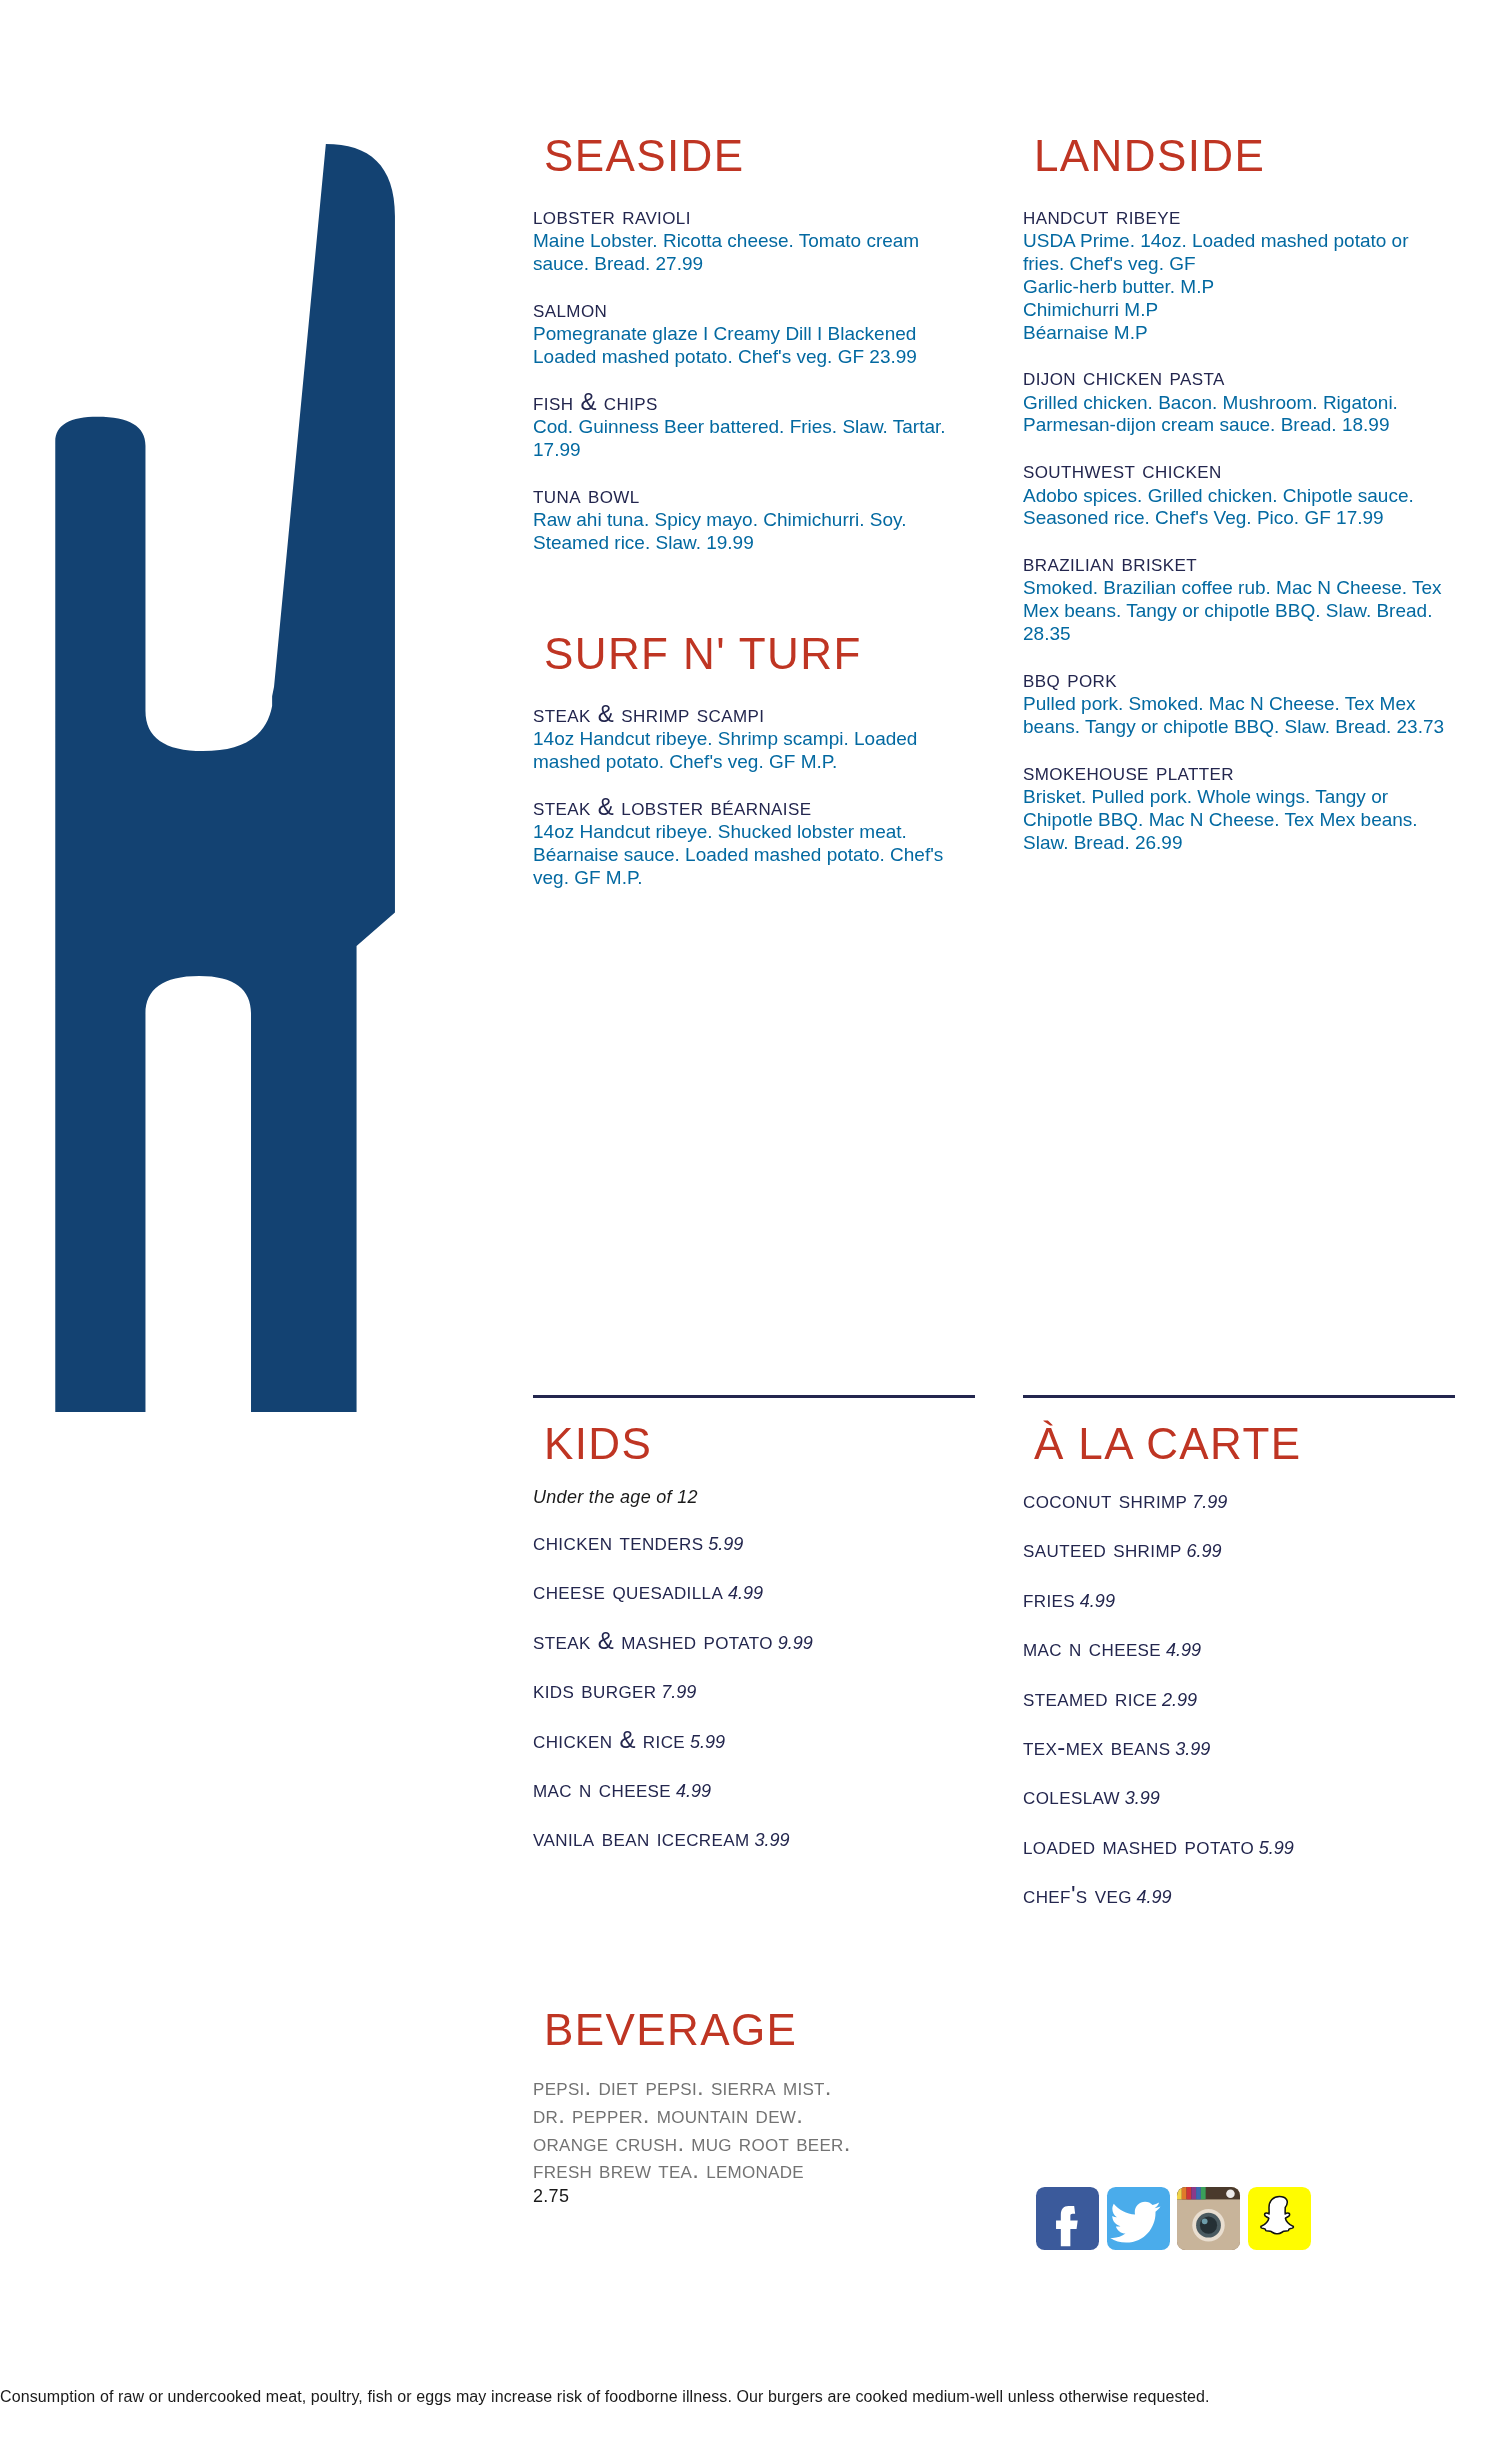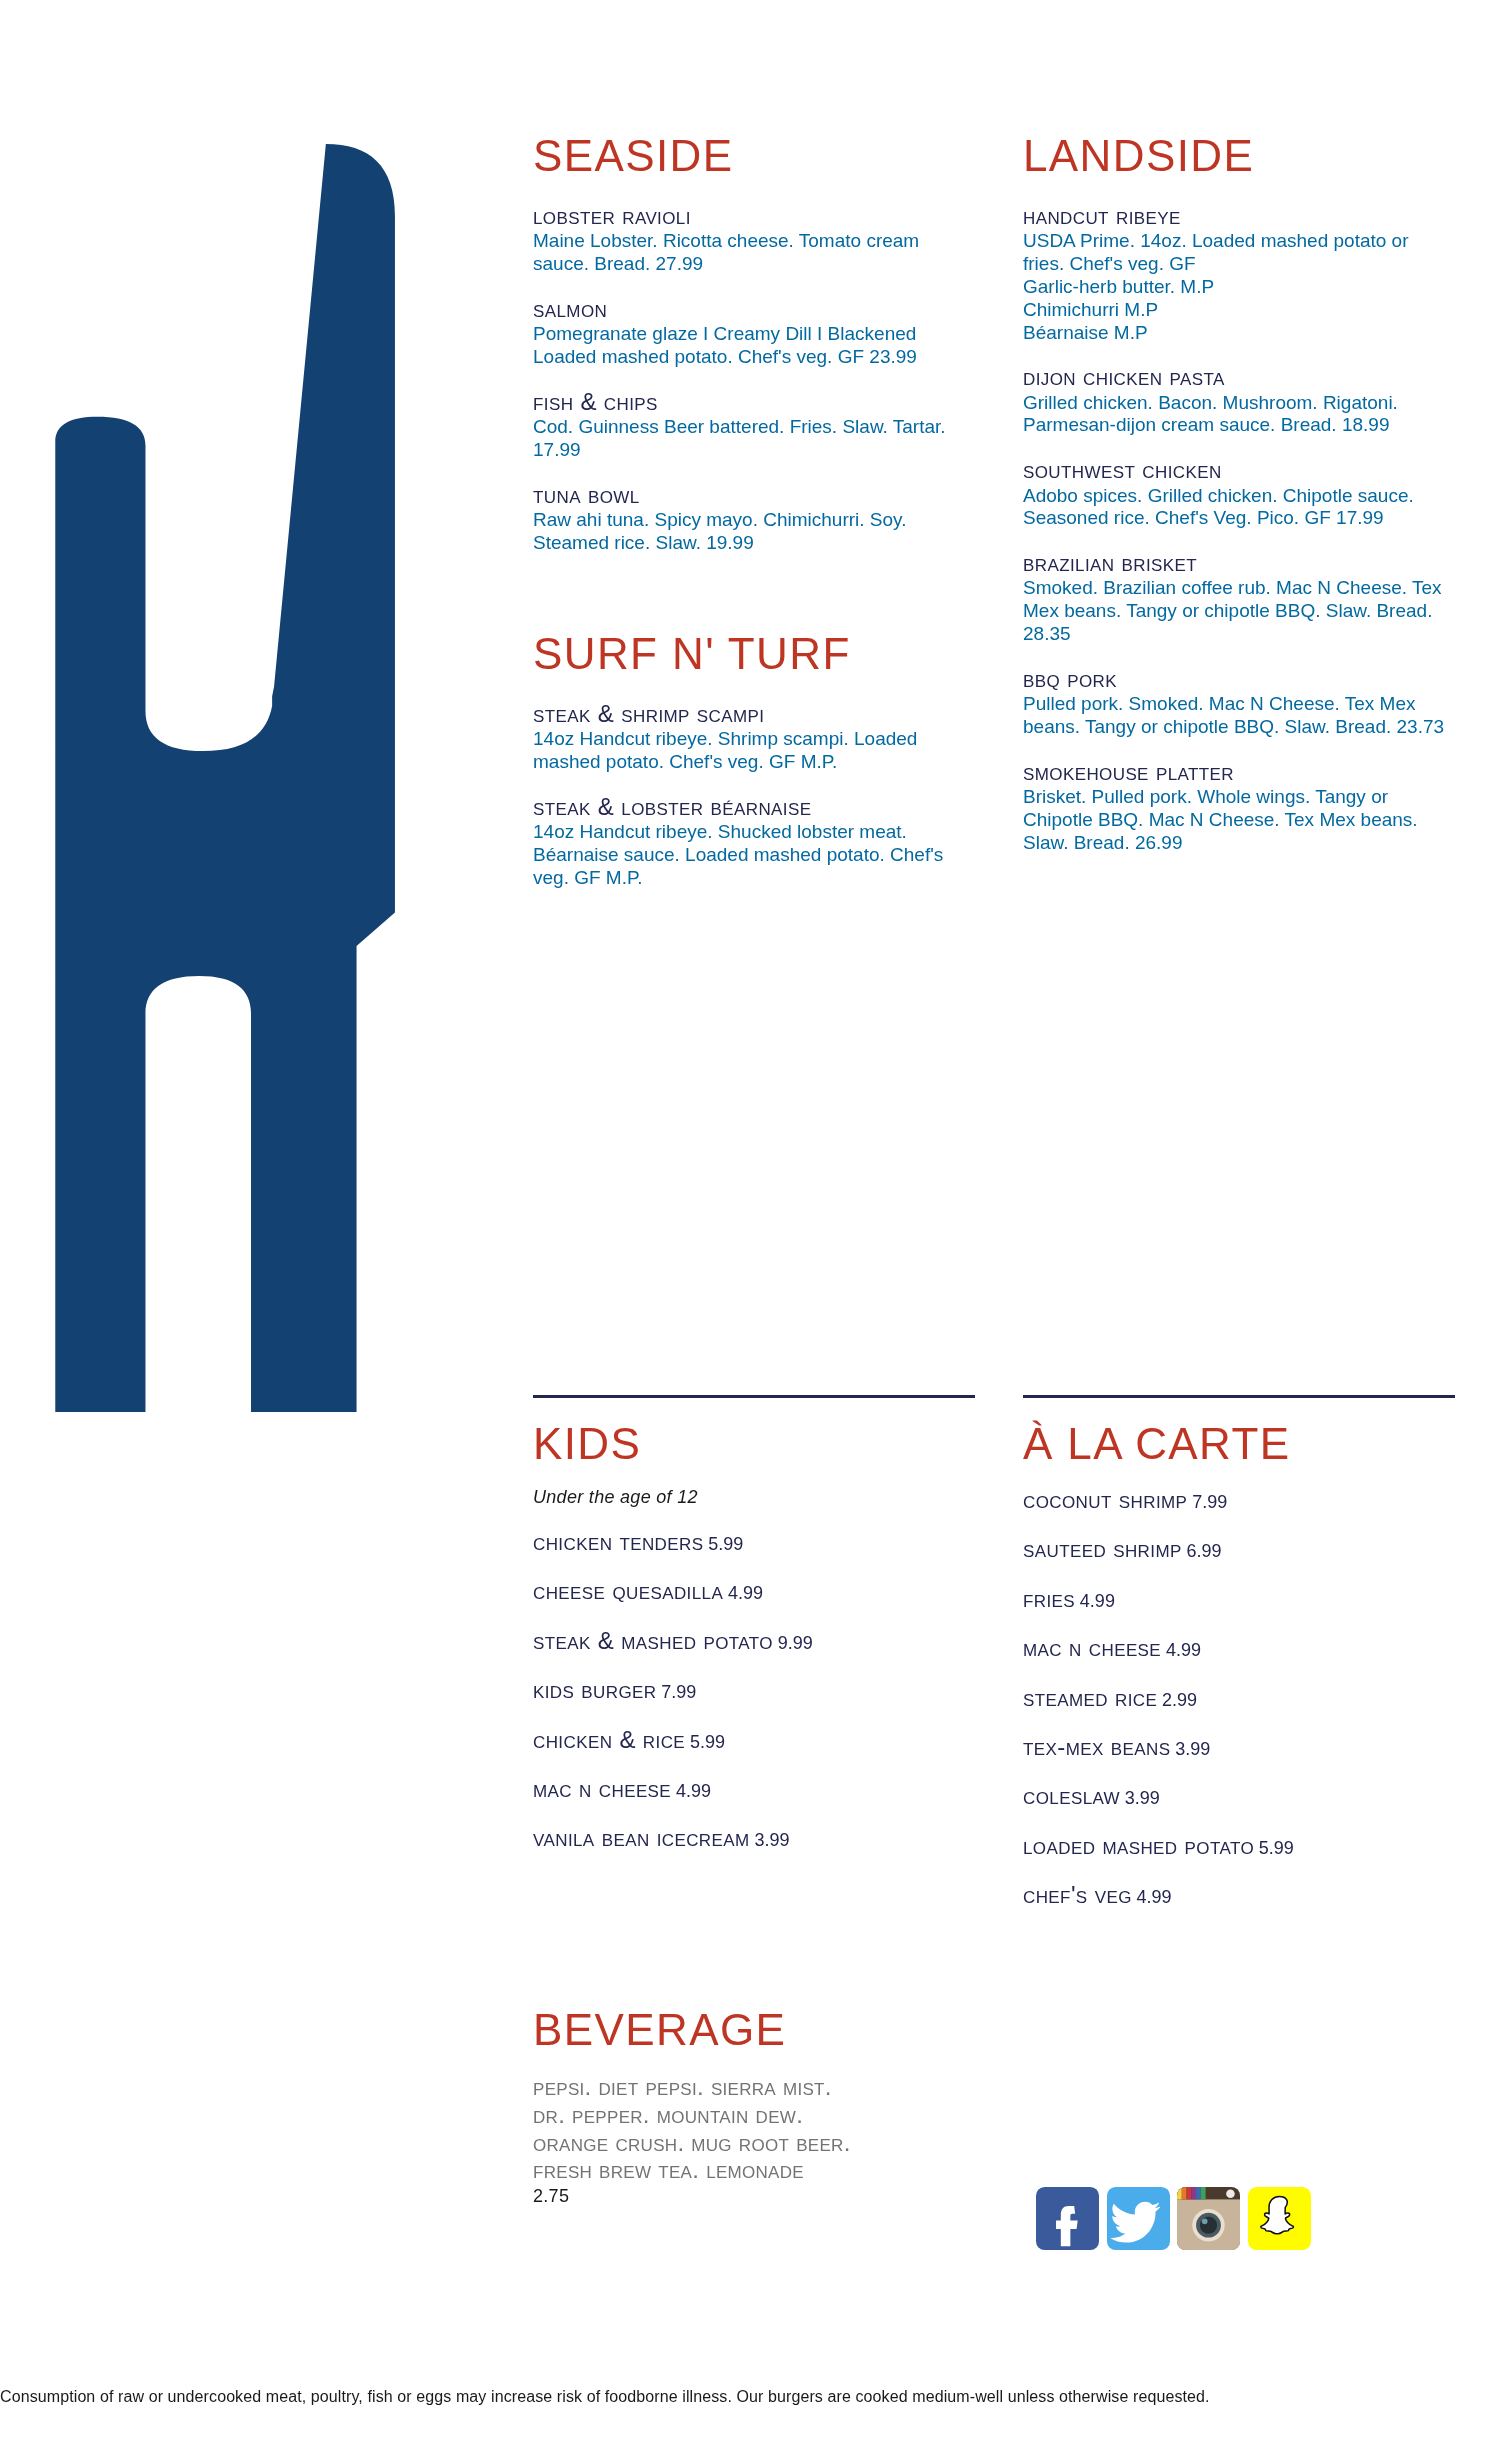--- a/index.html
+++ b/index.html
@@ -41,21 +41,21 @@
   #col-kids      { left: 533px;  top: 1422px; width: 442px; }
   #col-carte     { left: 1023px; top: 1422px; width: 442px; }
 
   
   .section-title {
     color: #bf3523;
     font-size: 44px;
     font-weight: 400;
     letter-spacing: 1.4px;
     line-height: 1;
-    margin: 0 0 25px 0;
+    margin: 0 0 25px 11px;
     font-family: "Liberation Sans", sans-serif;
   }
   .section-title.tight { margin-bottom: 21px; }
 
   
   .item { margin-bottom: 20px; }
 
   .item-name {
     color: #23264e;
     font-size: 24px;
@@ -101,20 +101,21 @@
     letter-spacing: 0.4px;
     margin: 0 0 23px 0;
     line-height: 1.1;
   }
   .priced-row .price {
     font-size: 18px;
     font-variant: normal;
     text-transform: none;
     letter-spacing: 0;
     margin-left: 4.8px;
+    font-style: italic;
   }
 
   
   #col-beverage {
     position: absolute;
     left: 533px;
     top: 2008px;
     width: 452px;
   }
   .bev-line {

